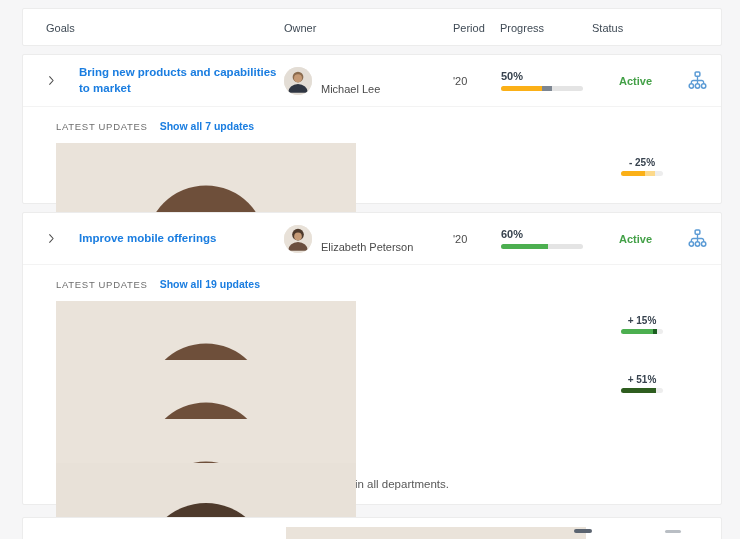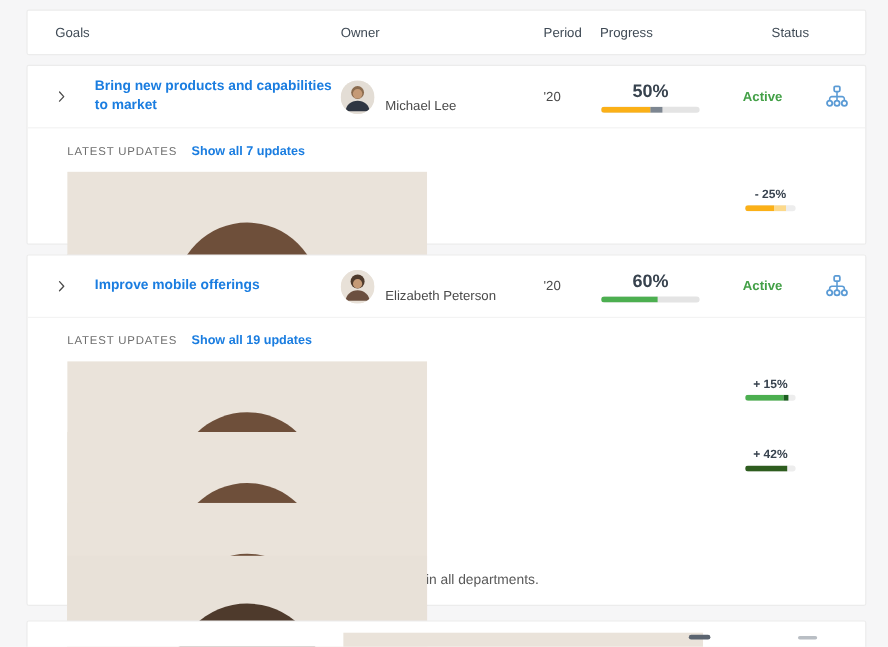--- a/index.html
+++ b/index.html
@@ -25,21 +25,21 @@
     grid-template-columns:56px 205px 169px 46px 112px 76px 34px;
     align-items:center; height:52px; border-bottom:1px solid #f3f3f3;
   }
   .chev { padding-left:22px; display:flex; align-items:center; cursor:pointer; }
   .goal-title { font-size:11.5px; font-weight:bold; color:#1a7de0; line-height:1.35; cursor:pointer; }
   .owner-cell { display:flex; align-items:flex-end; gap:9px; }
   .owner-name { font-size:11px; color:#4a4a4a; }
   .period-cell { font-size:11px; color:#4a4a4a; }
   .prog-cell { padding-left:2px; }
   .prog-wrap { width:82px; }
-  .prog-label { font-size:15px; font-weight:bold; color:#37424e; text-align:center; margin-bottom:4px; }
+  .prog-label { font-size:11px; font-weight:bold; color:#37424e; text-align:left; margin-bottom:4px; }
   .bar-track { position:relative; height:5px; background:#e4e4e4; border-radius:3px; overflow:hidden; display:flex; }
   .bar-seg { height:100%; }
   .status-cell { padding-left:8px; font-size:11px; font-weight:600; color:#43a047; }
   .orgicon-cell { display:flex; justify-content:flex-start; cursor:pointer; }
   
   .avatar { border-radius:50%; background:#ece7e0; overflow:hidden; flex:0 0 auto; position:relative; }
   .av28 { width:28px; height:28px; }
   .av26 { width:26px; height:26px; }
   .avatar svg { width:100%; height:100%; display:block; }
   .badge {
@@ -124,21 +124,21 @@
   </defs>
 </svg>
 
 <div class="canvas">
 
   <div class="card hdr-card">
     <span class="hdr-label" style="left:23px">Goals</span>
     <span class="hdr-label" style="left:261px">Owner</span>
     <span class="hdr-label" style="left:430px">Period</span>
     <span class="hdr-label" style="left:477px">Progress</span>
-    <span class="hdr-label" style="left:620px">Status</span>
+    <span class="hdr-label" style="left:569px">Status</span>
   </div>
 
   <div class="card" style="top:54px;height:150px">
     <div class="goal-row">
       <div class="chev">
         <svg width="13" height="13" viewBox="0 0 24 24">
             <use href="#chev-right"></use>
           </svg>
       </div>
       <div class="goal-title">Bring new products and capabilities to market</div>
@@ -296,21 +296,21 @@
           <span class="like-btn">
             <svg width="13" height="13" viewBox="0 0 24 24">
                 <use href="#thumb-outline"></use>
               </svg>
             <span class="like-label">Like</span>
           </span>
         </div>
         <div class="upd-action">updated progress of result:</div>
         <div class="upd-target">Increase Mobile App NPS by 20%</div>
         <div class="delta">
-          <div class="delta-label">+ 42%</div>
+          <div class="delta-label">+ 51%</div>
           <div class="delta-track">
             <div class="bar-seg" style="width: 84%; background: rgb(46, 93, 31);"></div>
           </div>
         </div>
       </div>
 
       <div class="upd-item" style="margin-bottom:16px">
         <span class="upd-avatar-slot">
           <span class="avatar av26">
             <svg viewBox="0 0 24 24">

